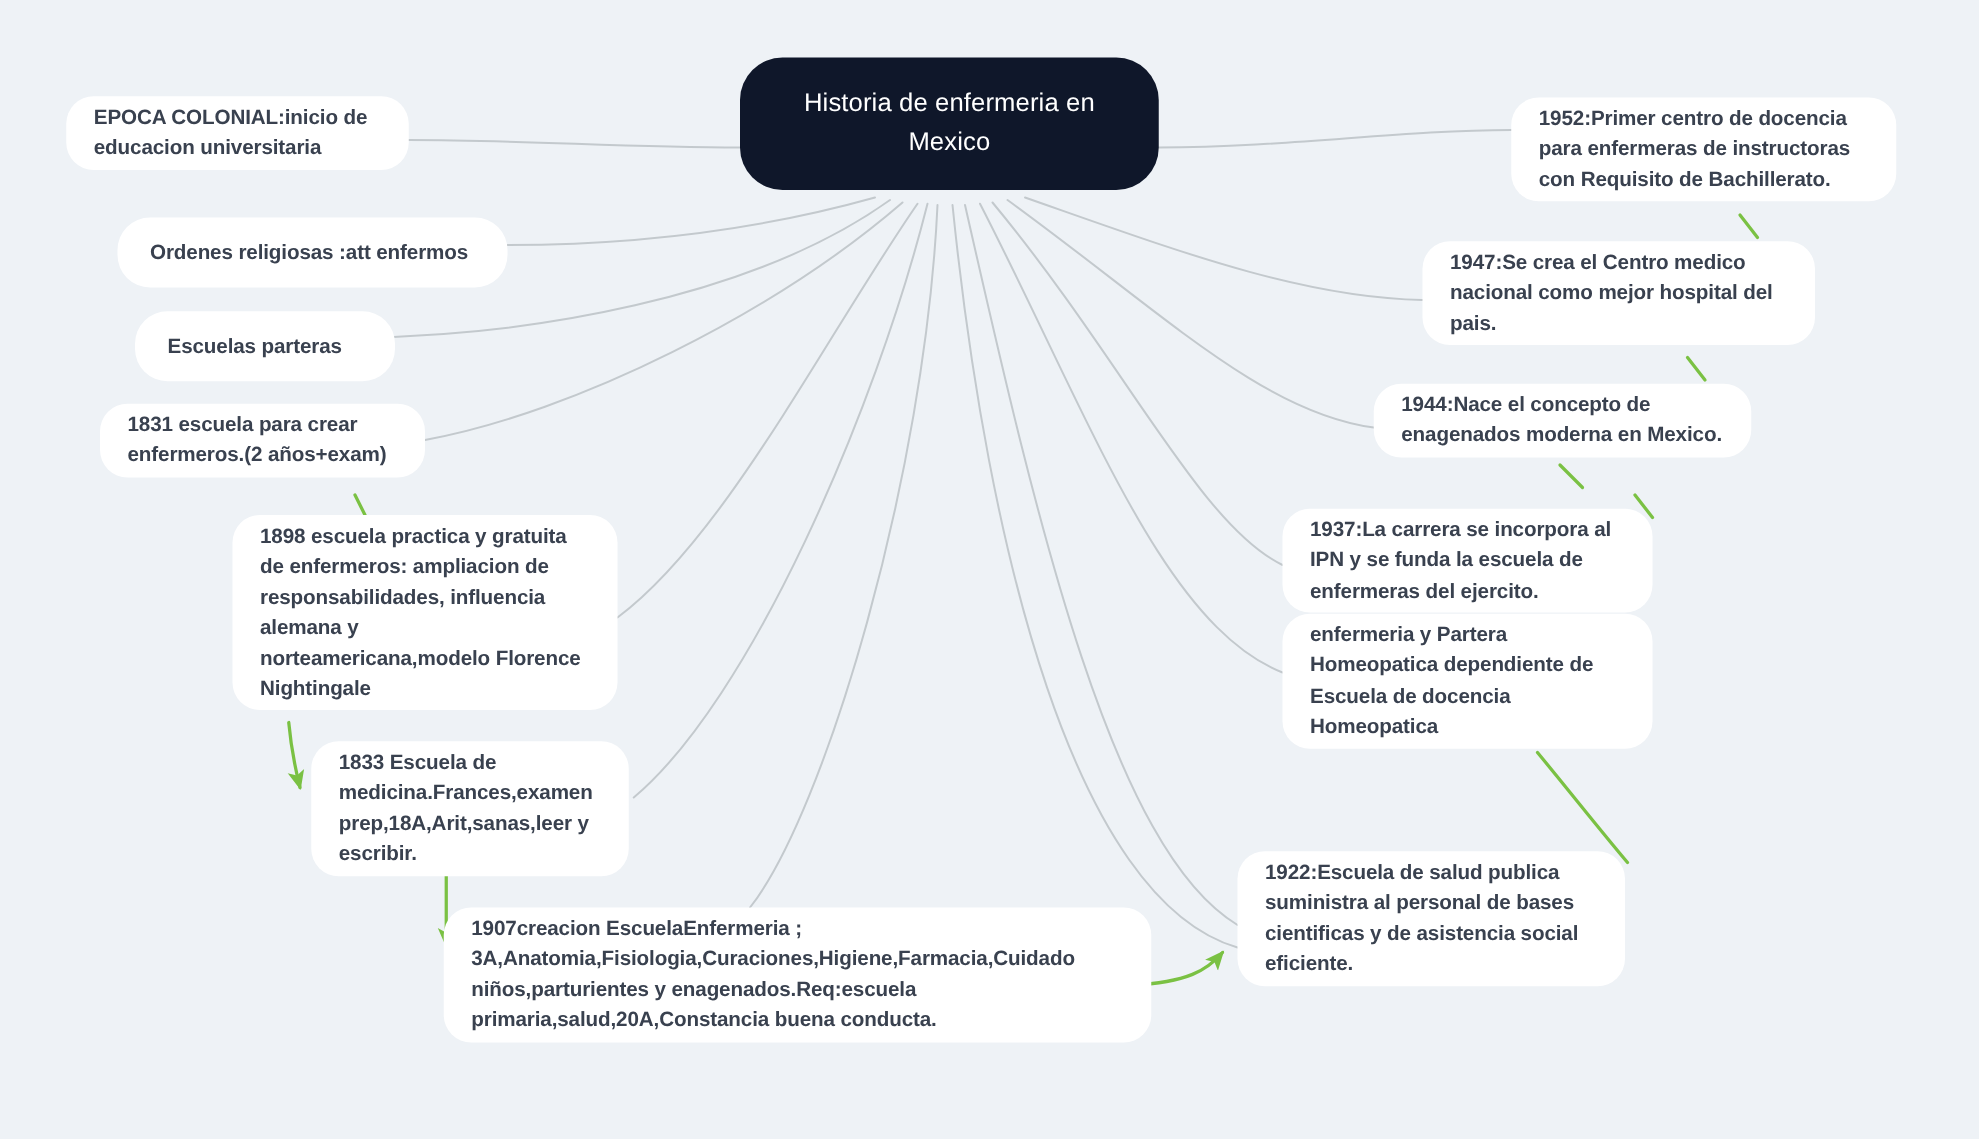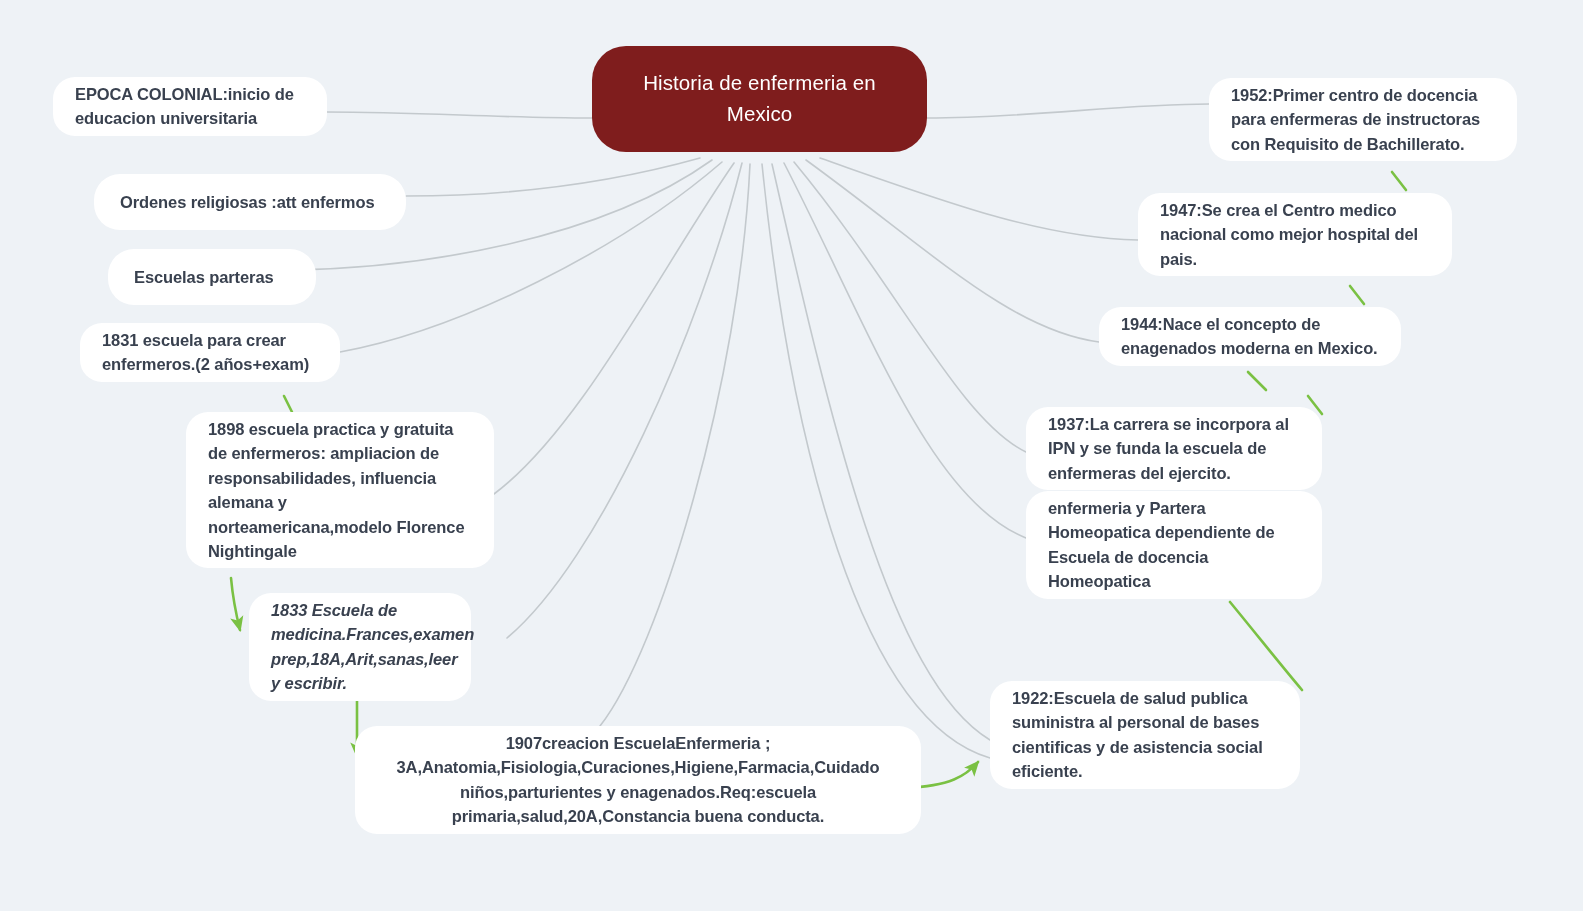--- a/index.html
+++ b/index.html
@@ -37,43 +37,43 @@
     color: #39414f;
     font-weight: bold;
     font-size: 16.5px;
     line-height: 1.48;
     letter-spacing: -0.1px;
     padding: 5px 22px;
     z-index: 3;
     box-shadow: 0 0 0 0 rgba(0,0,0,0);
   }
   .node.center {
-    background: #7f1d1d;
+    background: #0f172a;
     color: #ffffff;
     font-weight: normal;
     text-align: center;
     border-radius: 34px;
     font-size: 20.5px;
     line-height: 1.5;
     letter-spacing: 0.1px;
     z-index: 4;
     padding: 22px 26px;
   }
   .node.single {
     padding: 16px 26px;
     border-radius: 26px;
   }
   
   #n-colonial   { left: 53px;   top: 77px;  width: 274px; }
   #n-ordenes    { left: 94px;   top: 174px; width: 312px; }
   #n-parteras   { left: 108px;  top: 249px; width: 208px; }
   #n-1831       { left: 80px;   top: 323px; width: 260px; }
   #n-1898       { left: 186px;  top: 412px; width: 308px; }
-  #n-1833       { left: 249px;  top: 593px; width: 222px; font-style: italic; }
-  #n-1907       { left: 355px;  top: 726px; width: 566px; text-align: center; }
+  #n-1833       { left: 249px;  top: 593px; width: 254px; }
+  #n-1907       { left: 355px;  top: 726px; width: 566px; }
   
   #n-center     { left: 592px;  top: 46px;  width: 335px; }
   
   #n-1952       { left: 1209px; top: 78px;  width: 308px; }
   #n-1947       { left: 1138px; top: 193px; width: 314px; }
   #n-1944       { left: 1099px; top: 307px; width: 302px; }
   #n-1937       { left: 1026px; top: 407px; width: 296px; }
   #n-homeo      { left: 1026px; top: 491px; width: 296px; }
   #n-1922       { left: 990px;  top: 681px; width: 310px; }
 </style>

